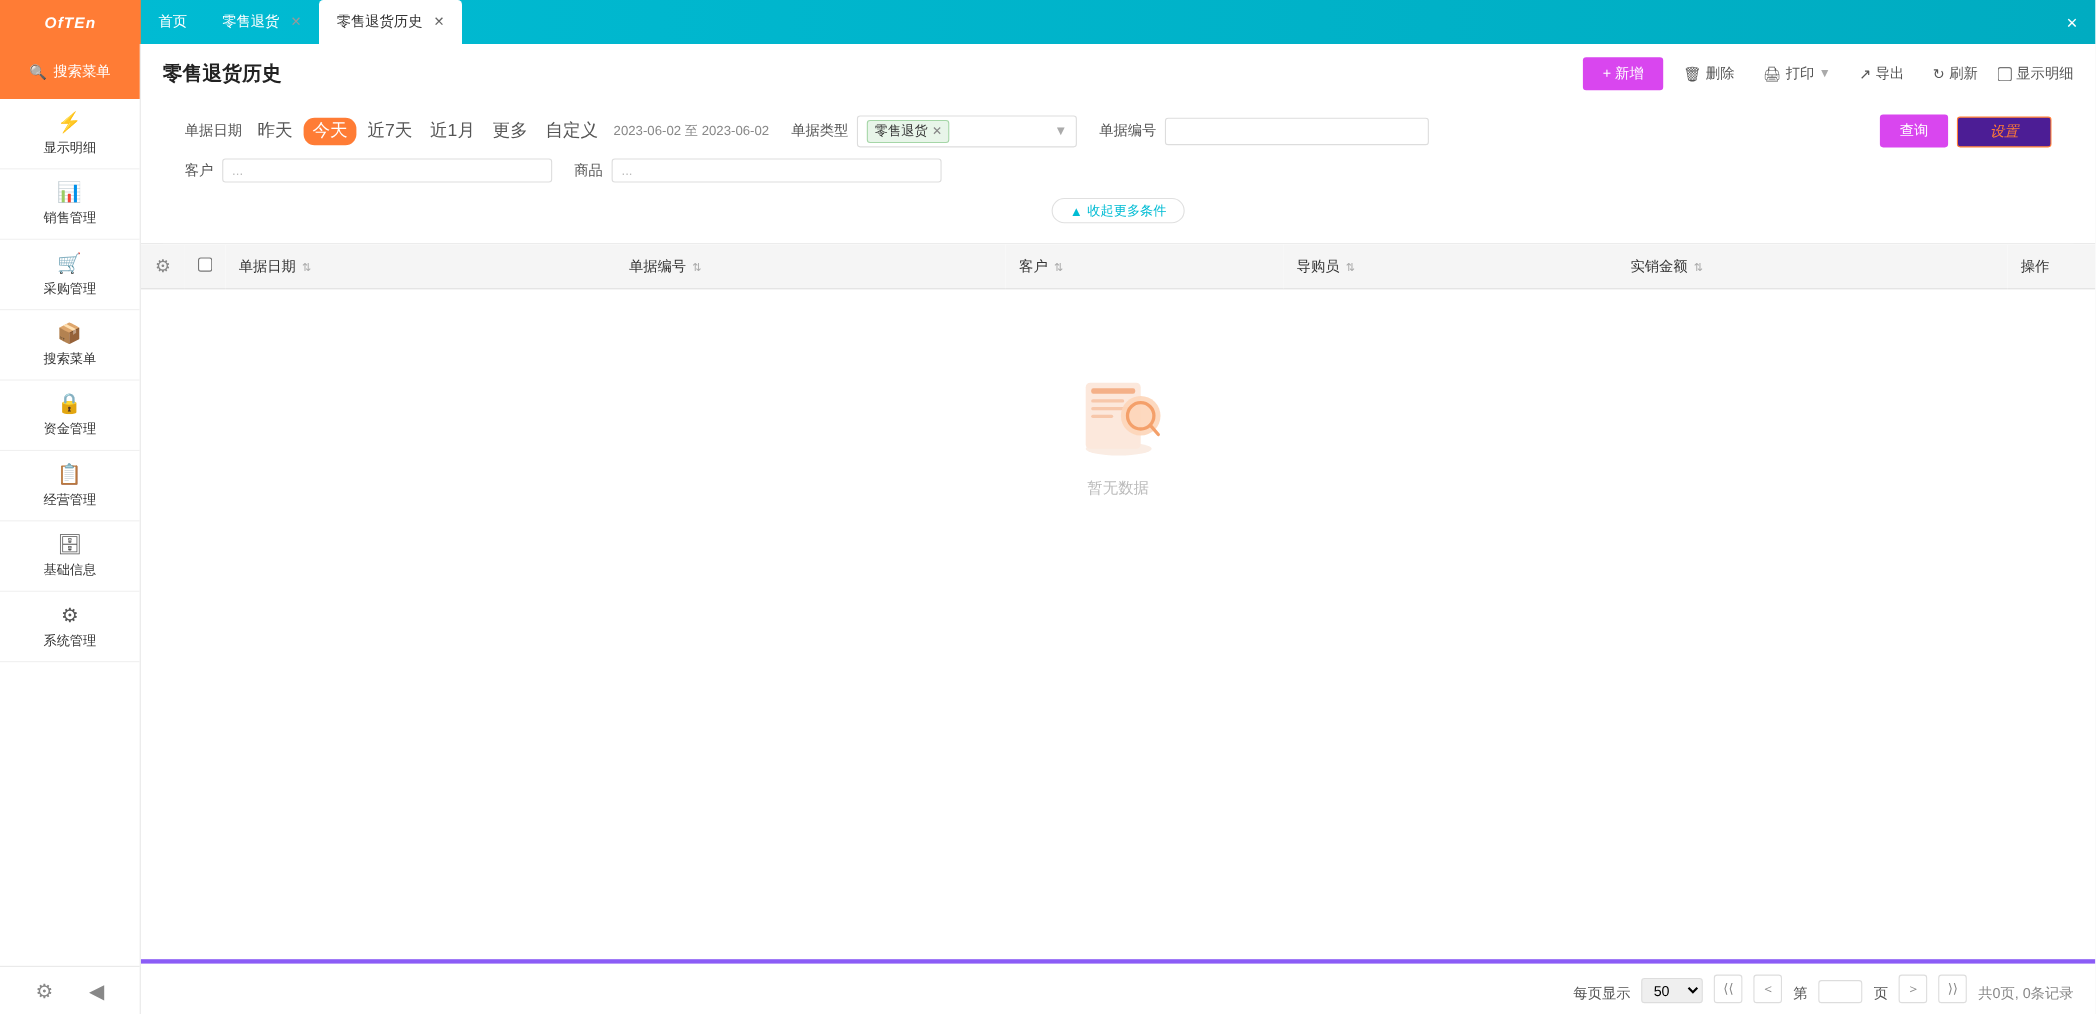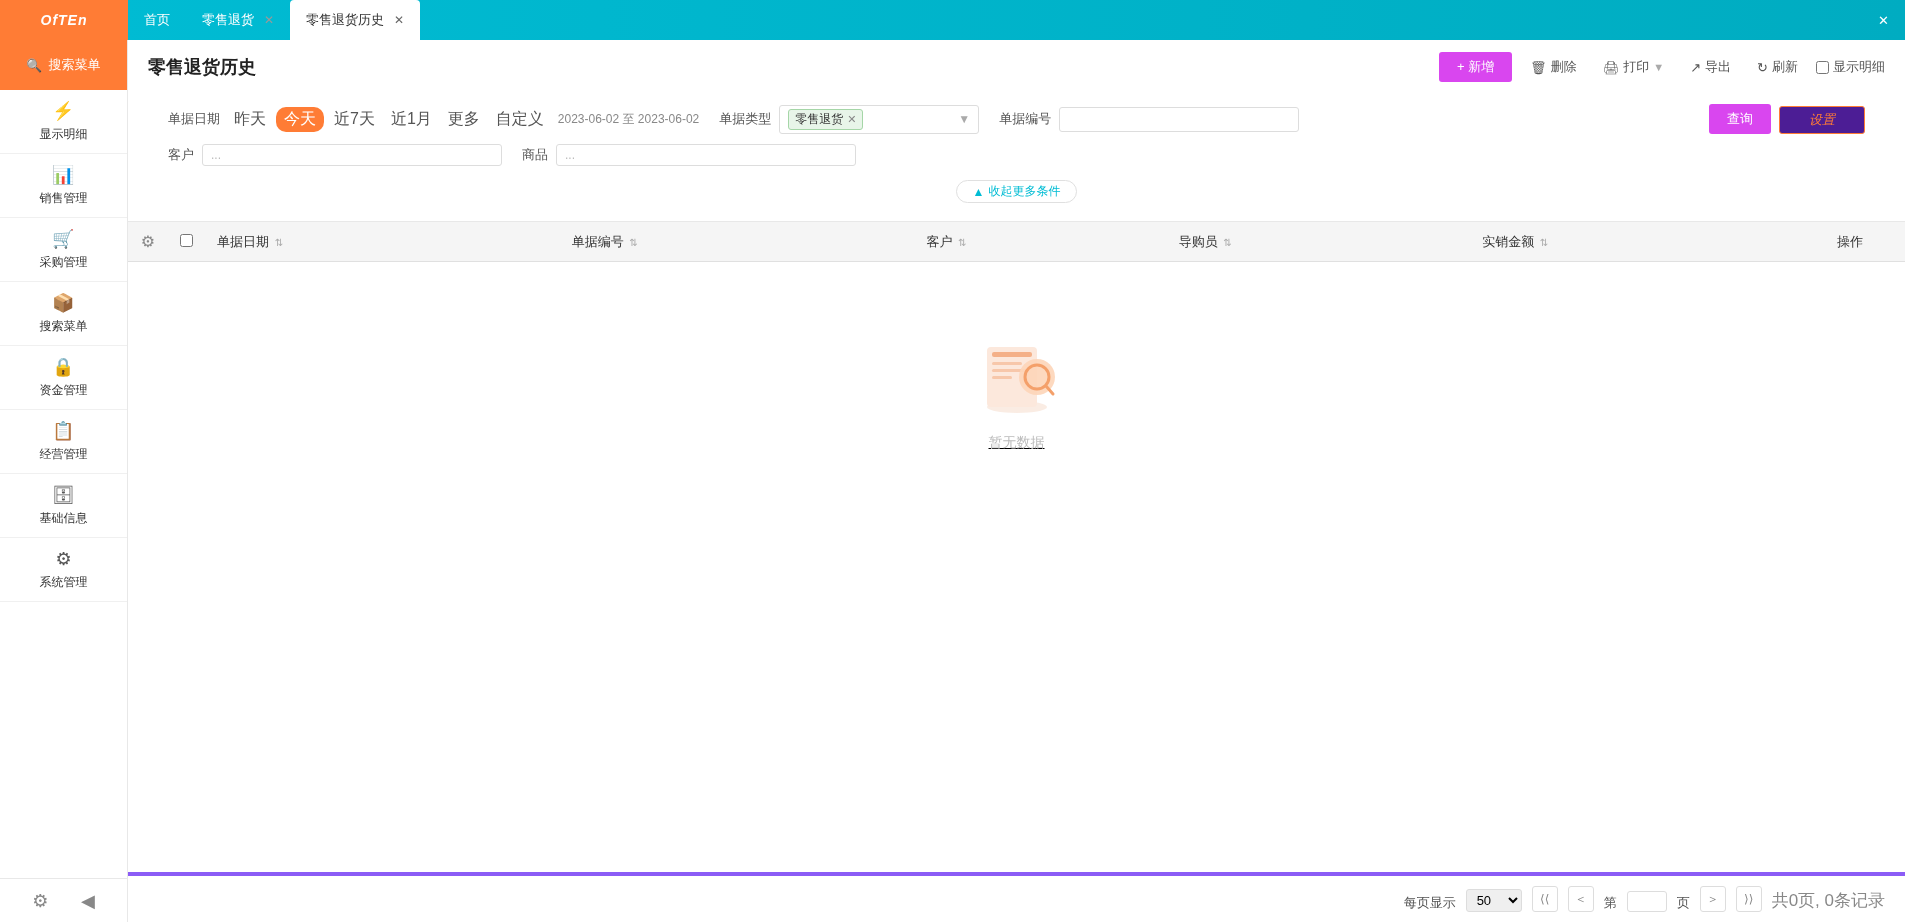--- a/index.html
+++ b/index.html
@@ -311,21 +311,20 @@
       cursor: pointer;
     }
 
     
     .empty-state {
       display: flex;
       flex-direction: column;
       align-items: center;
       justify-content: center;
       padding: 60px 0;
-      text-decoration: underline;
     }
     .empty-icon {
       width: 100px;
       height: 100px;
       margin-bottom: 12px;
     }
     .empty-text {
       font-size: 14px;
       color: #bbb;
     }
@@ -362,21 +361,21 @@
       color: #888;
     }
     .page-input {
       border: 1px solid #ddd;
       border-radius: 3px;
       width: 40px;
       text-align: center;
       font-size: 13px;
       padding: 2px 4px;
     }
-    .total-info { color: #888; font-size: 17px; }
+    .total-info { color: #888; font-size: 13px; }
 
     
     .top-bar-brand {
       width: 128px;
       height: 40px;
       display: flex;
       align-items: center;
       justify-content: center;
       background: #ff7c35;
       flex-shrink: 0;

